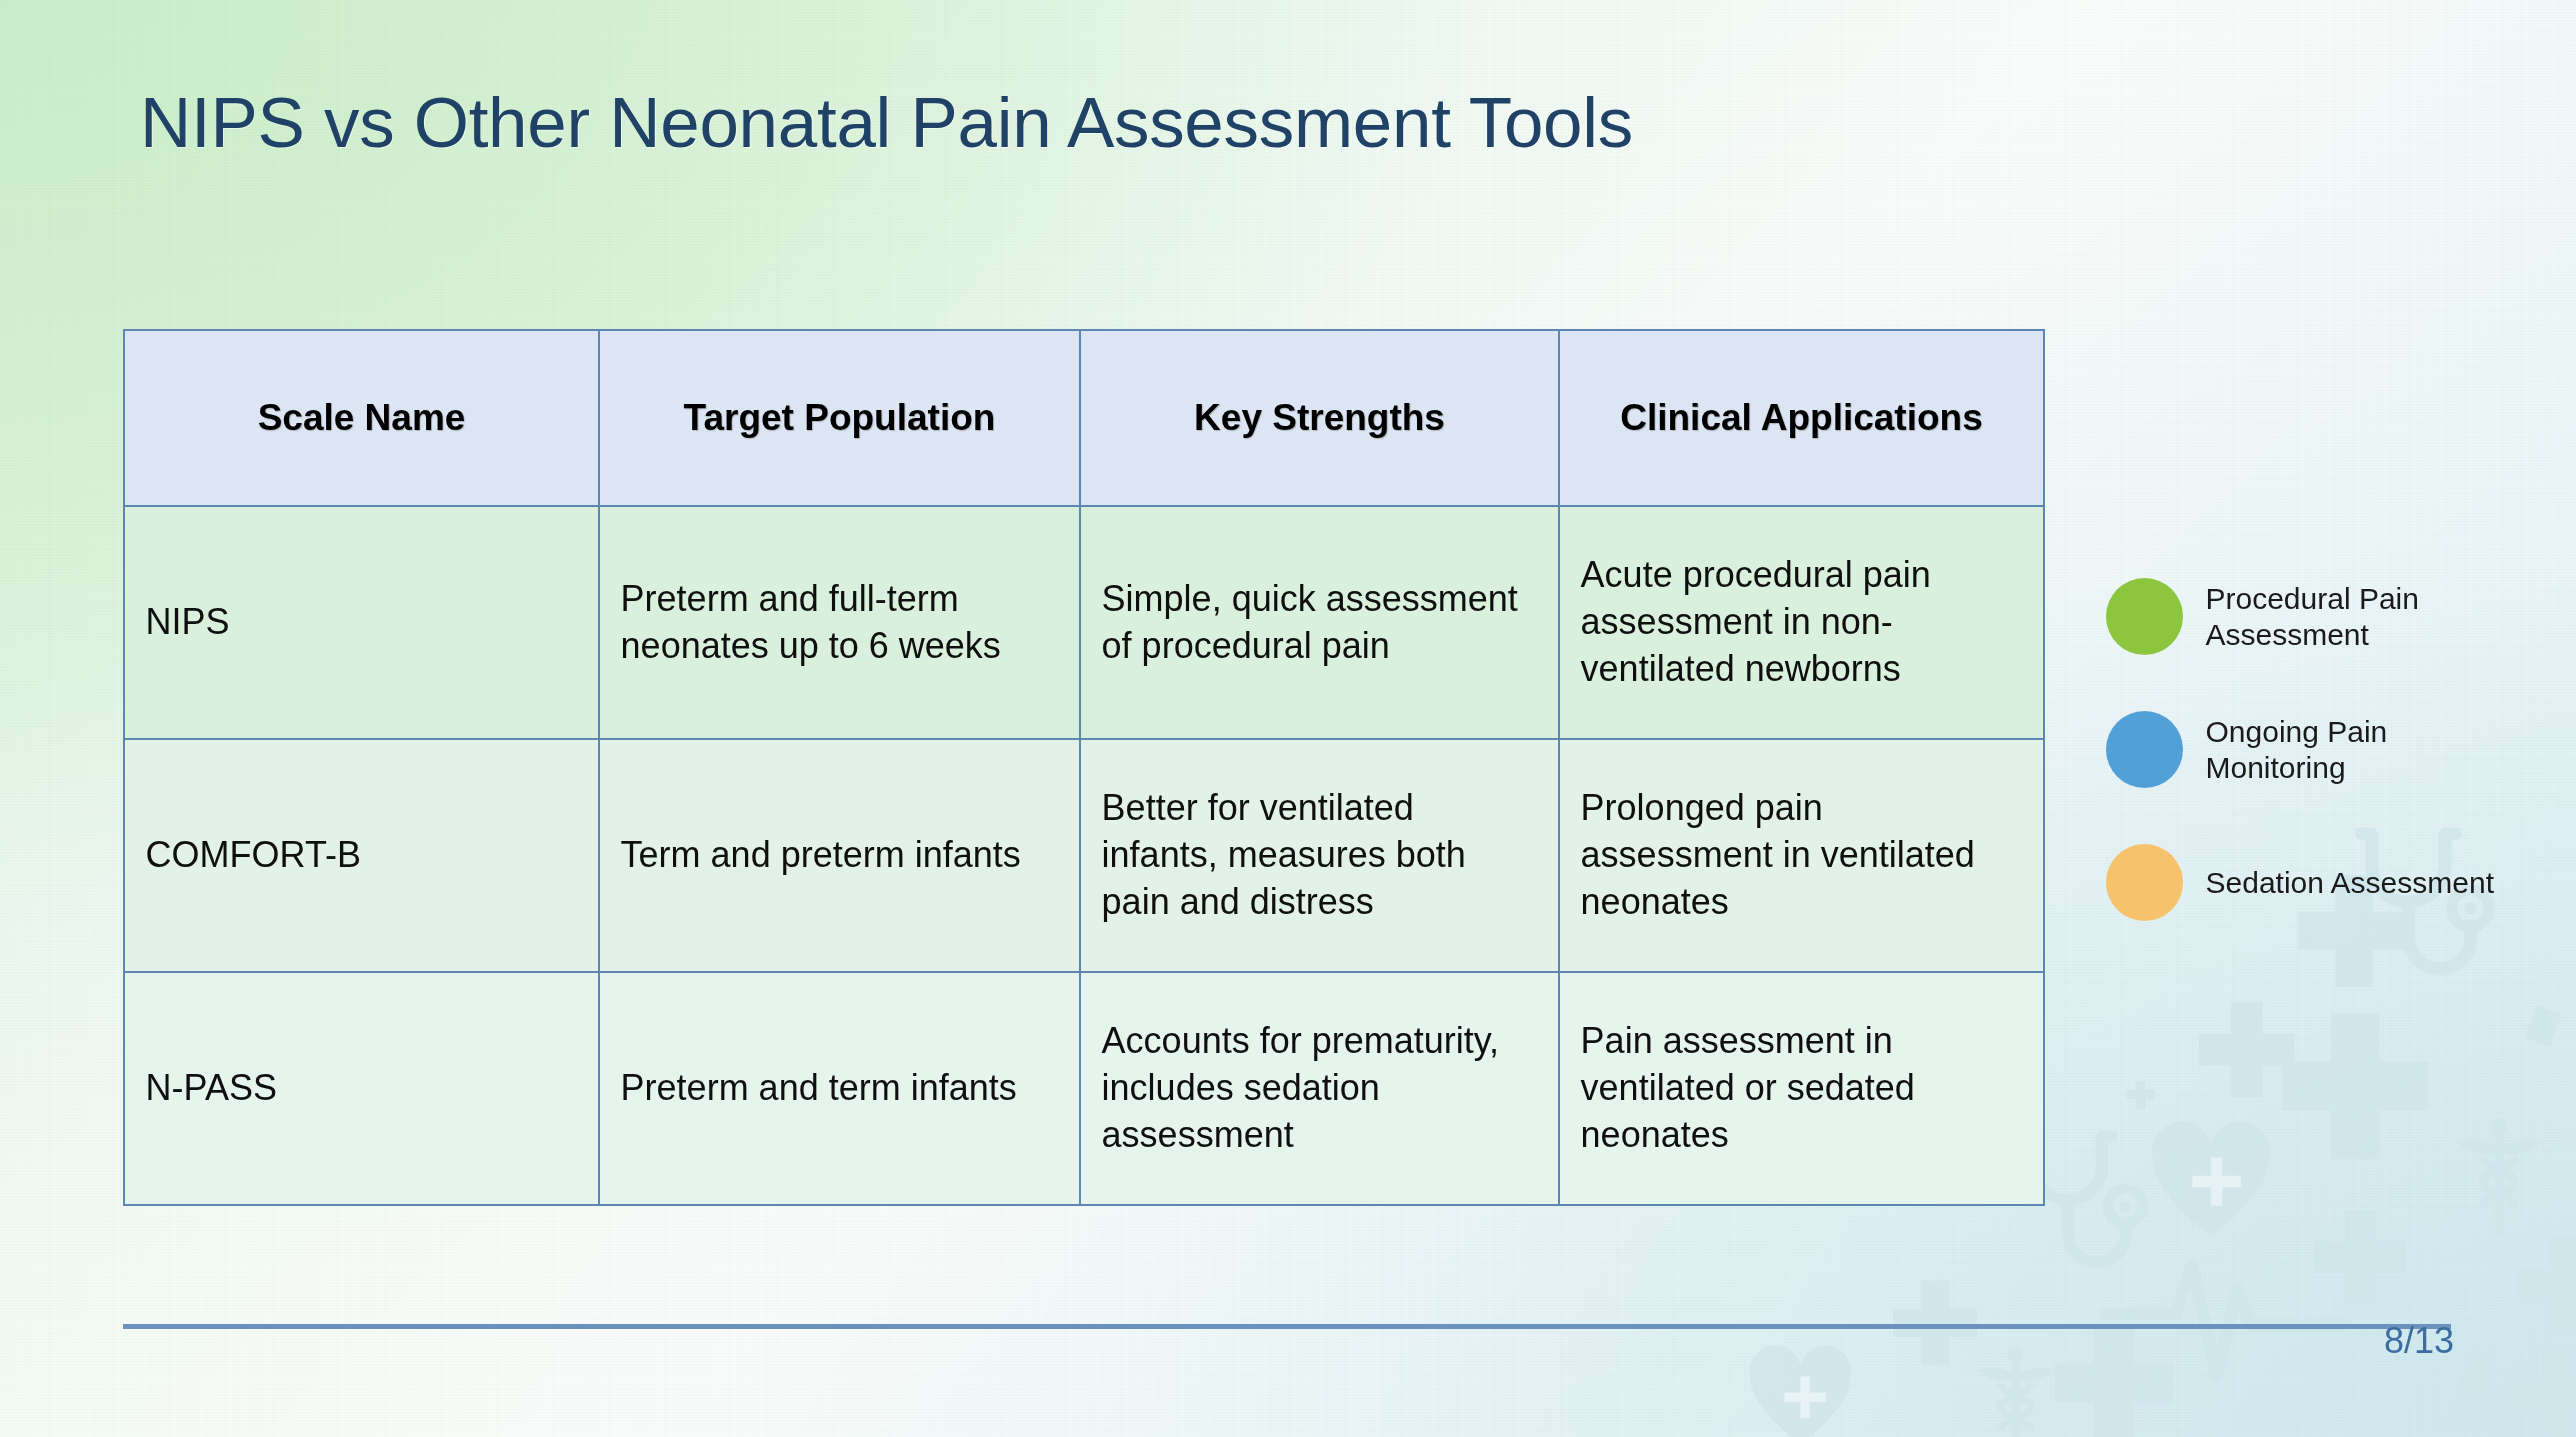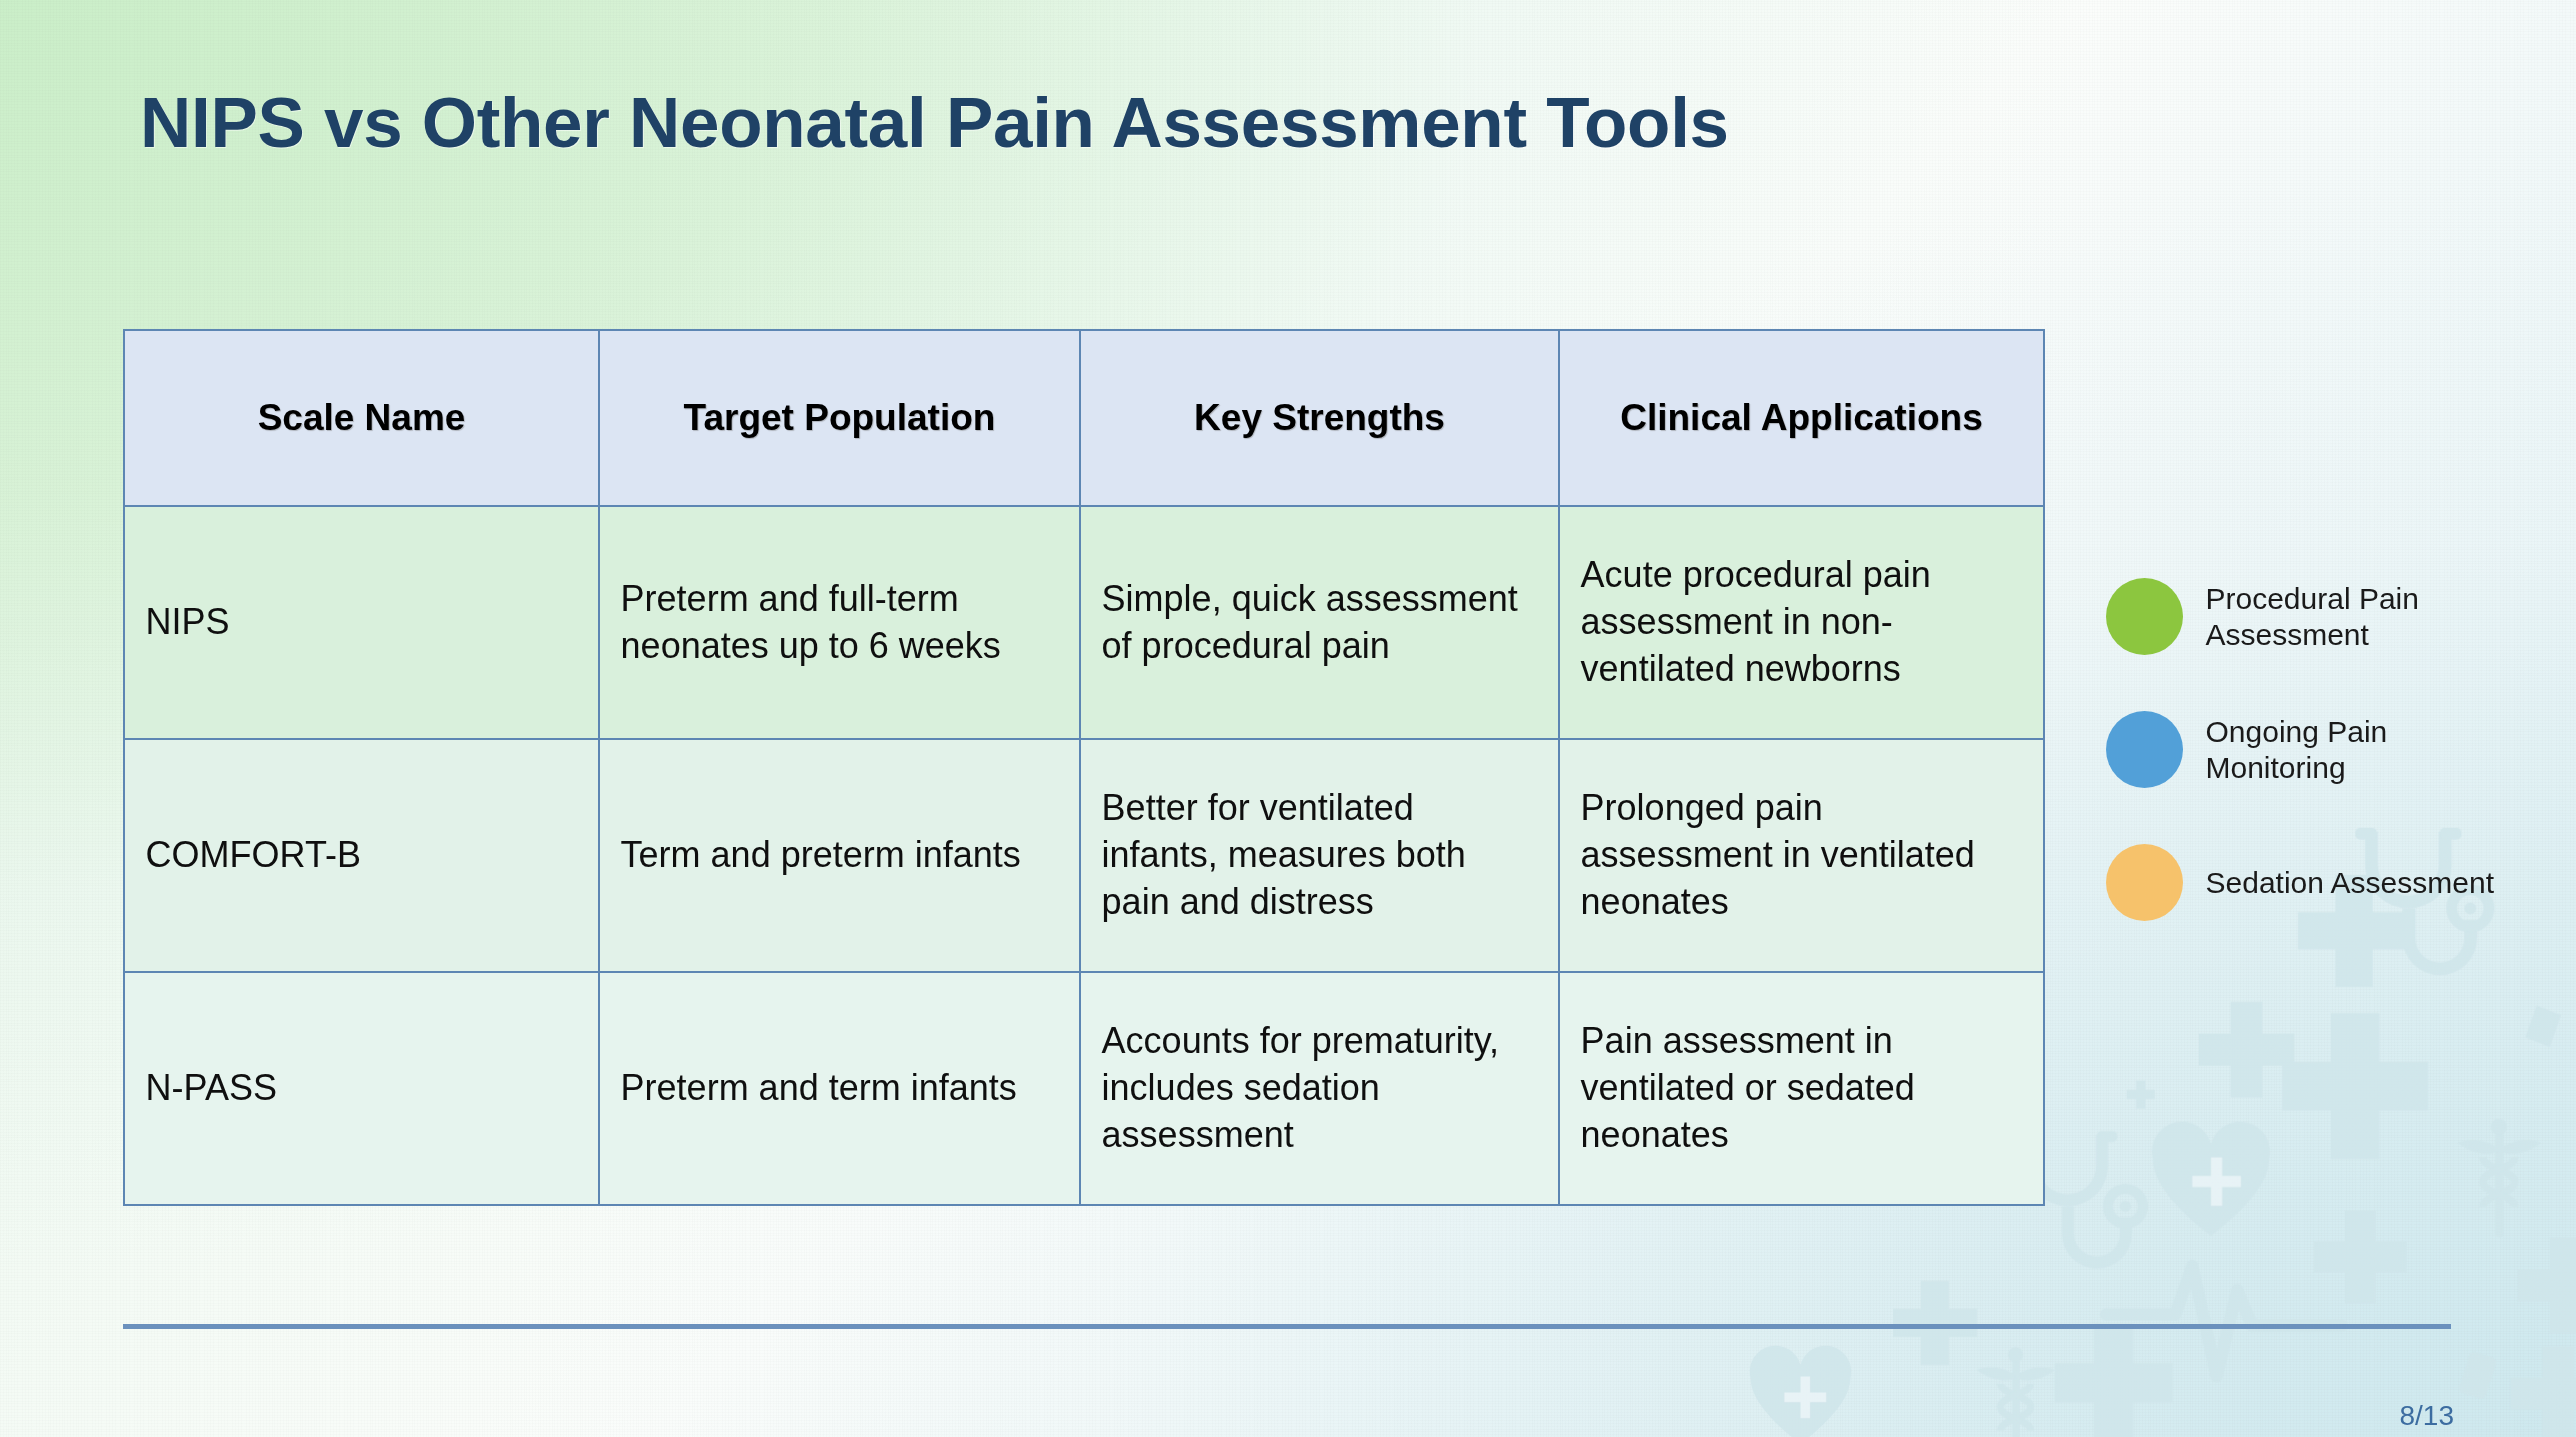--- a/index.html
+++ b/index.html
@@ -46,21 +46,21 @@
     pointer-events: none;
   }
   #watermark svg { display: block; width: 100%; height: 100%; }
 
   
   #title {
     position: absolute;
     left: 140px;
     top: 82px;
     font-size: 71px;
-    font-weight: 700;
+    font-weight: 400;
     color: #1f4266;
     letter-spacing: -0.3px;
     white-space: nowrap;
     text-shadow: 0.9px 0.9px 0 rgba(255,255,255,0.5);
   }
 
   
   #table-wrap {
     position: absolute;
     left: 123px;
@@ -148,22 +148,22 @@
     left: 142px;
     top: 1354px;
     font-size: 29px;
     font-style: italic;
     font-weight: bold;
     color: #141414;
   }
   #page-number {
     position: absolute;
     right: 122px;
-    top: 1400px;
-    font-size: 28px;
+    top: 1320px;
+    font-size: 36px;
     color: #3c6ca0;
     margin-left: 44px;
   }
 </style>
 </head>
 <body>
 
 <div id="slide">
 
   <div id="texture"></div>

